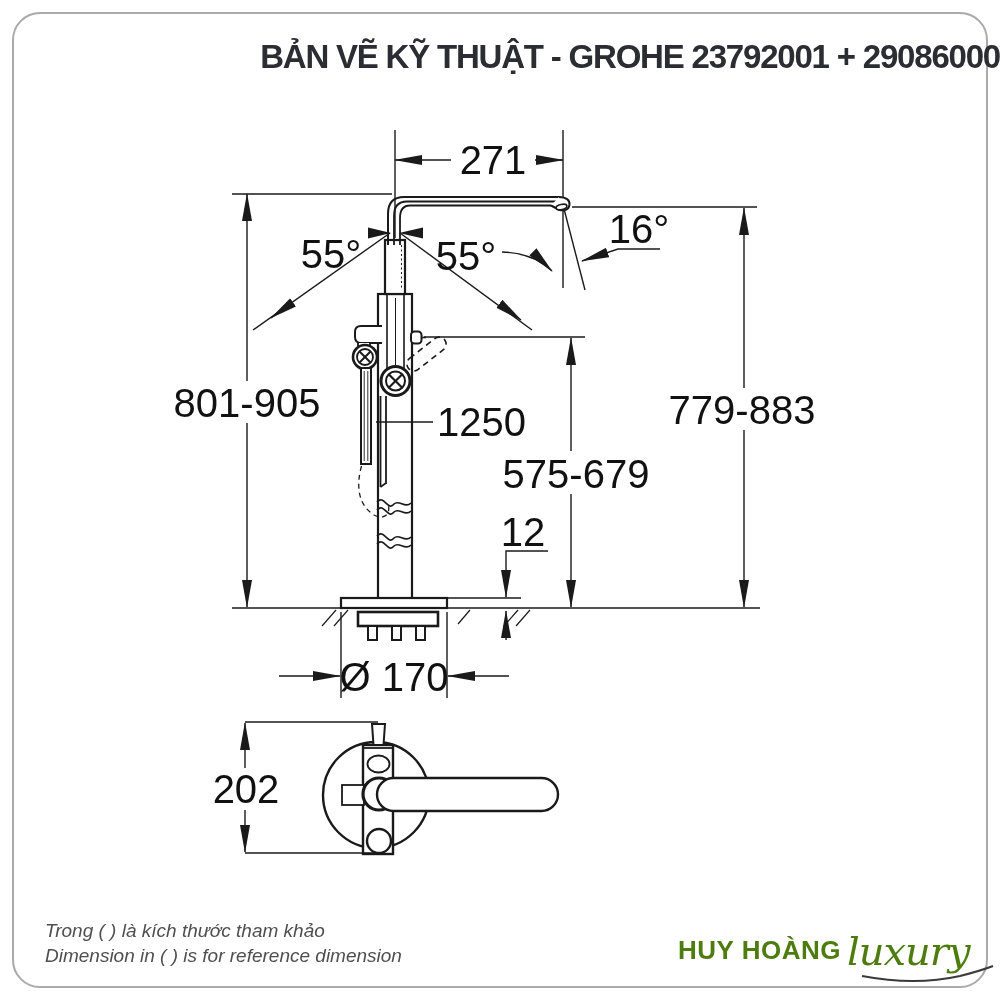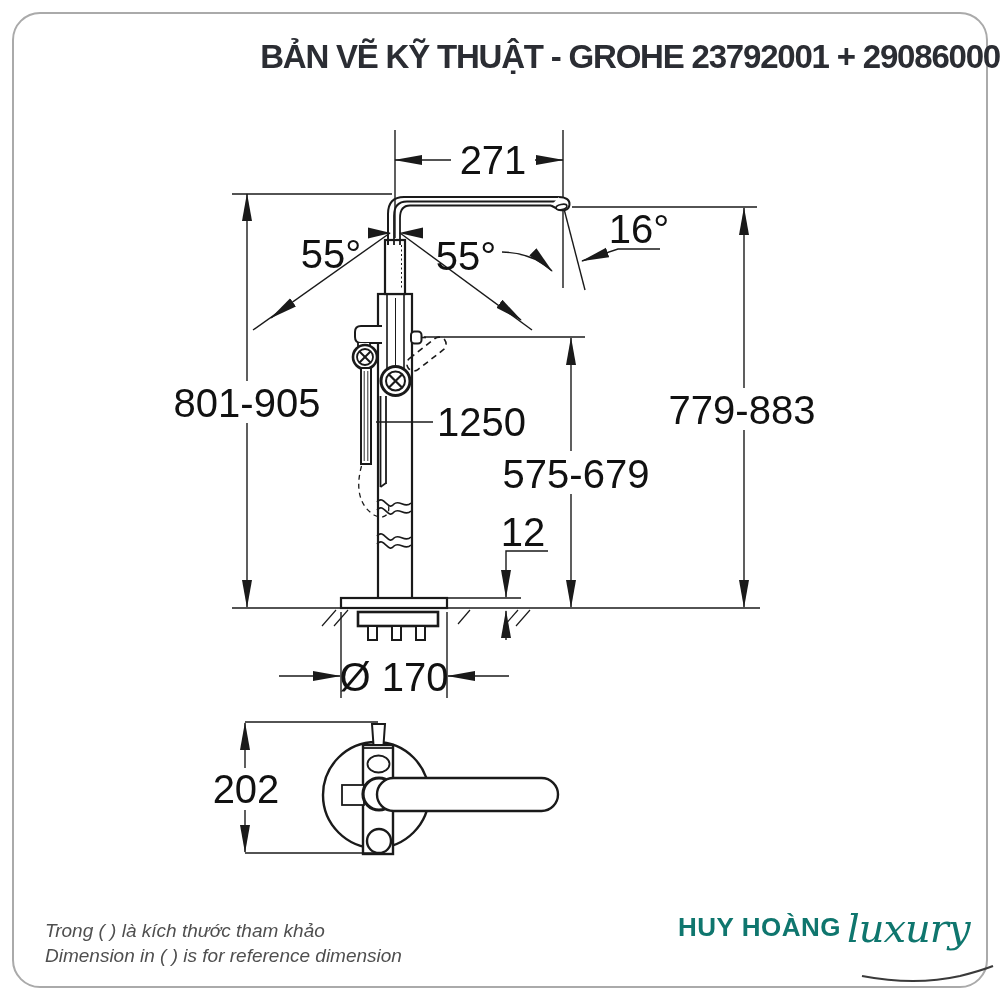--- a/index.html
+++ b/index.html
@@ -6,21 +6,21 @@
   .page{position:relative;width:1000px;height:1000px;background:#fff;overflow:hidden;
         font-family:"Liberation Sans",sans-serif;}
   .page-border{position:absolute;left:12px;top:12px;right:12px;bottom:12px;
         border:2px solid #aaaaaa;border-radius:28px;pointer-events:none;}
   .title{position:absolute;left:0;right:0;top:38px;text-align:right;
         font-size:33px;font-weight:bold;letter-spacing:-1.2px;color:#2b2d33;}
   .drawing-svg{position:absolute;left:0;top:0;}
   .note{position:absolute;left:45px;font-style:italic;font-size:19px;color:#4f4f4f;}
   .note-vi{top:920px;}
   .note-en{top:945px;}
-  .brand{position:absolute;top:905px;left:678px;color:#0f766e;white-space:nowrap;}
+  .brand{position:absolute;top:928px;left:678px;color:#4d7c0f;white-space:nowrap;}
   .brand-main{font-size:26px;font-weight:bold;letter-spacing:0.5px;vertical-align:baseline;}
   .brand-script{font-family:"DejaVu Serif",serif;font-style:italic;font-size:40px;
         letter-spacing:-1px;margin-left:6px;vertical-align:-6px;}
   .brand-swash{position:absolute;left:860px;top:962px;}
   svg text{font-family:"Liberation Sans",sans-serif;}
   .dimtxt{font-size:40px;fill:#111111;}
 </style>
 </head>
 <body>
 

